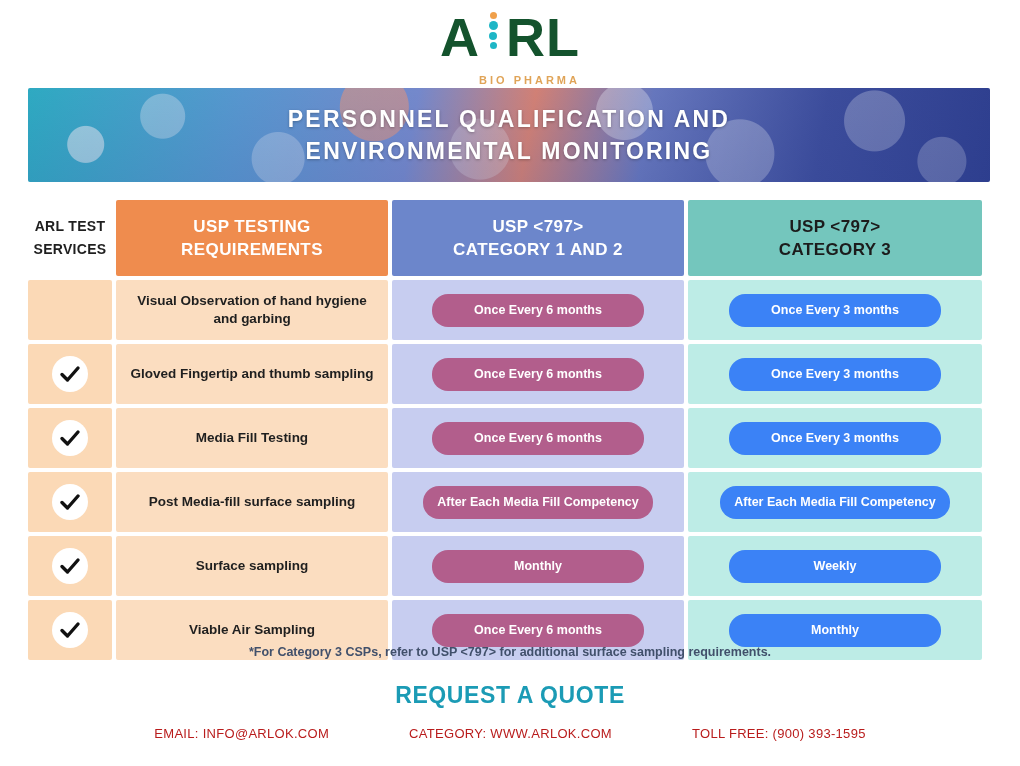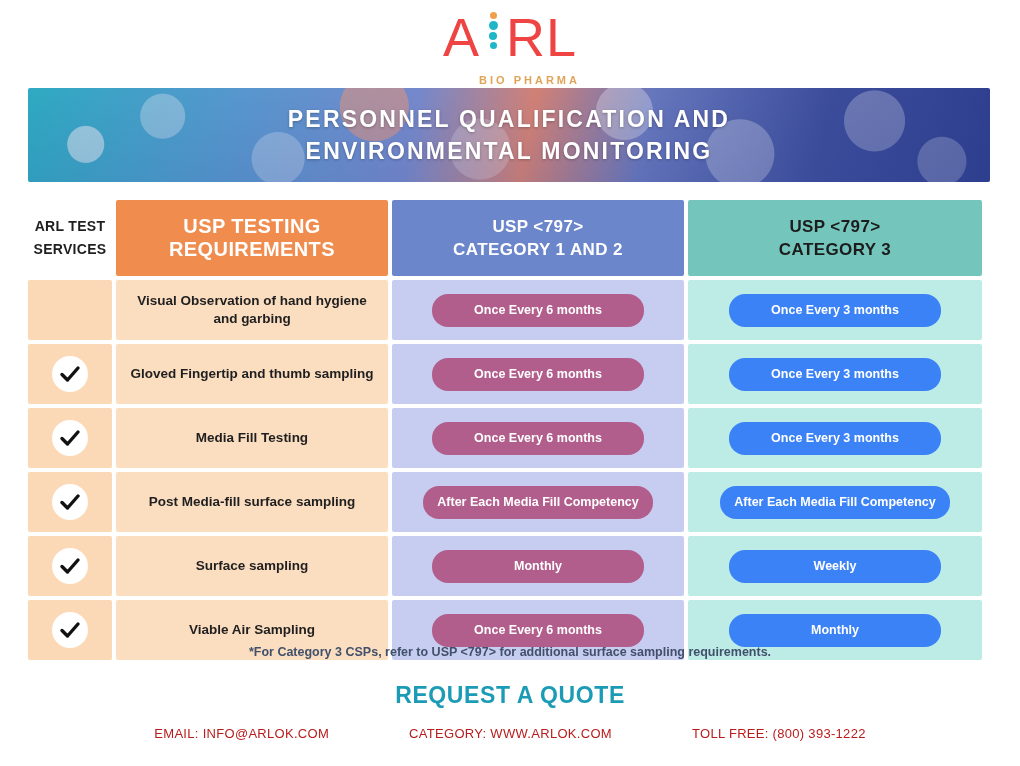--- a/index.html
+++ b/index.html
@@ -24,23 +24,23 @@
   .logo-wrap {
     position: absolute;
     top: 8px;
     left: 0;
     width: 1020px;
     text-align: center;
   }
   .logo-mark {
     display: inline-block;
     font-size: 54px;
-    font-weight: normal;
+    font-weight: bold;
     letter-spacing: 1px;
-    color: #ef4444;
+    color: #14532d;
     line-height: 58px;
     position: relative;
   }
   .logo-mark .dot-col {
     display: inline-block;
     position: relative;
     width: 26px;
     vertical-align: baseline;
   }
   .logo-dots {
@@ -143,21 +143,21 @@
   }
   .head-services {
     font-size: 14px;
     color: #1f1f1f;
     letter-spacing: 0.3px;
     background: #ffffff;
   }
   .head-req {
     background: #ef8c4e;
     color: #ffffff;
-    font-size: 20px;
+    font-size: 17px;
     letter-spacing: 0.4px;
     justify-content: center;
   }
   .head-cat12 {
     background: #6c86cb;
     color: #ffffff;
     font-size: 17px;
     letter-spacing: 0.4px;
   }
   .head-cat3 {
@@ -399,16 +399,16 @@
 
   </div>
 
   <div class="footnote">*For Category 3 CSPs, refer to USP &lt;797&gt; for additional surface sampling requirements.</div>
 
   <div class="cta">REQUEST A QUOTE</div>
 
   <div class="contact">
     <span>EMAIL: INFO@ARLOK.COM</span>
     <span>CATEGORY: WWW.ARLOK.COM</span>
-    <span>TOLL FREE: (800) 393-1222</span>
+    <span>TOLL FREE: (900) 393-1595</span>
   </div>
 
 </div>
 
 </body></html>

